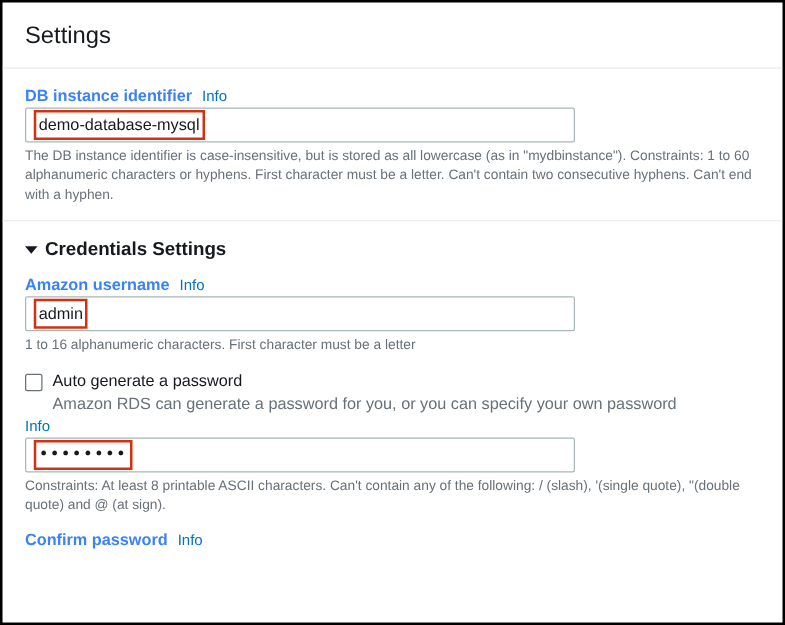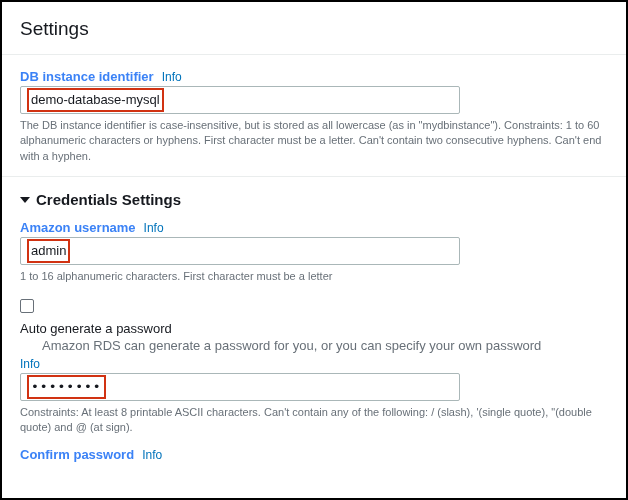--- a/index.html
+++ b/index.html
@@ -80,21 +80,20 @@
       border-left: 5px solid transparent;
       border-right: 5px solid transparent;
       border-top: 6px solid #16191f;
       display: inline-block;
     }
     .checkbox-row {
       display: flex;
       align-items: flex-start;
       gap: 8px;
       margin-bottom: 2px;
-      flex-direction: column;
     }
     .checkbox {
       width: 14px; height: 14px;
       border: 1px solid #687078;
       border-radius: 2px;
       margin-top: 2px;
       flex-shrink: 0;
       cursor: pointer;
     }
     .checkbox-label { font-size: 13px; color: #16191f; font-weight: 400; }

